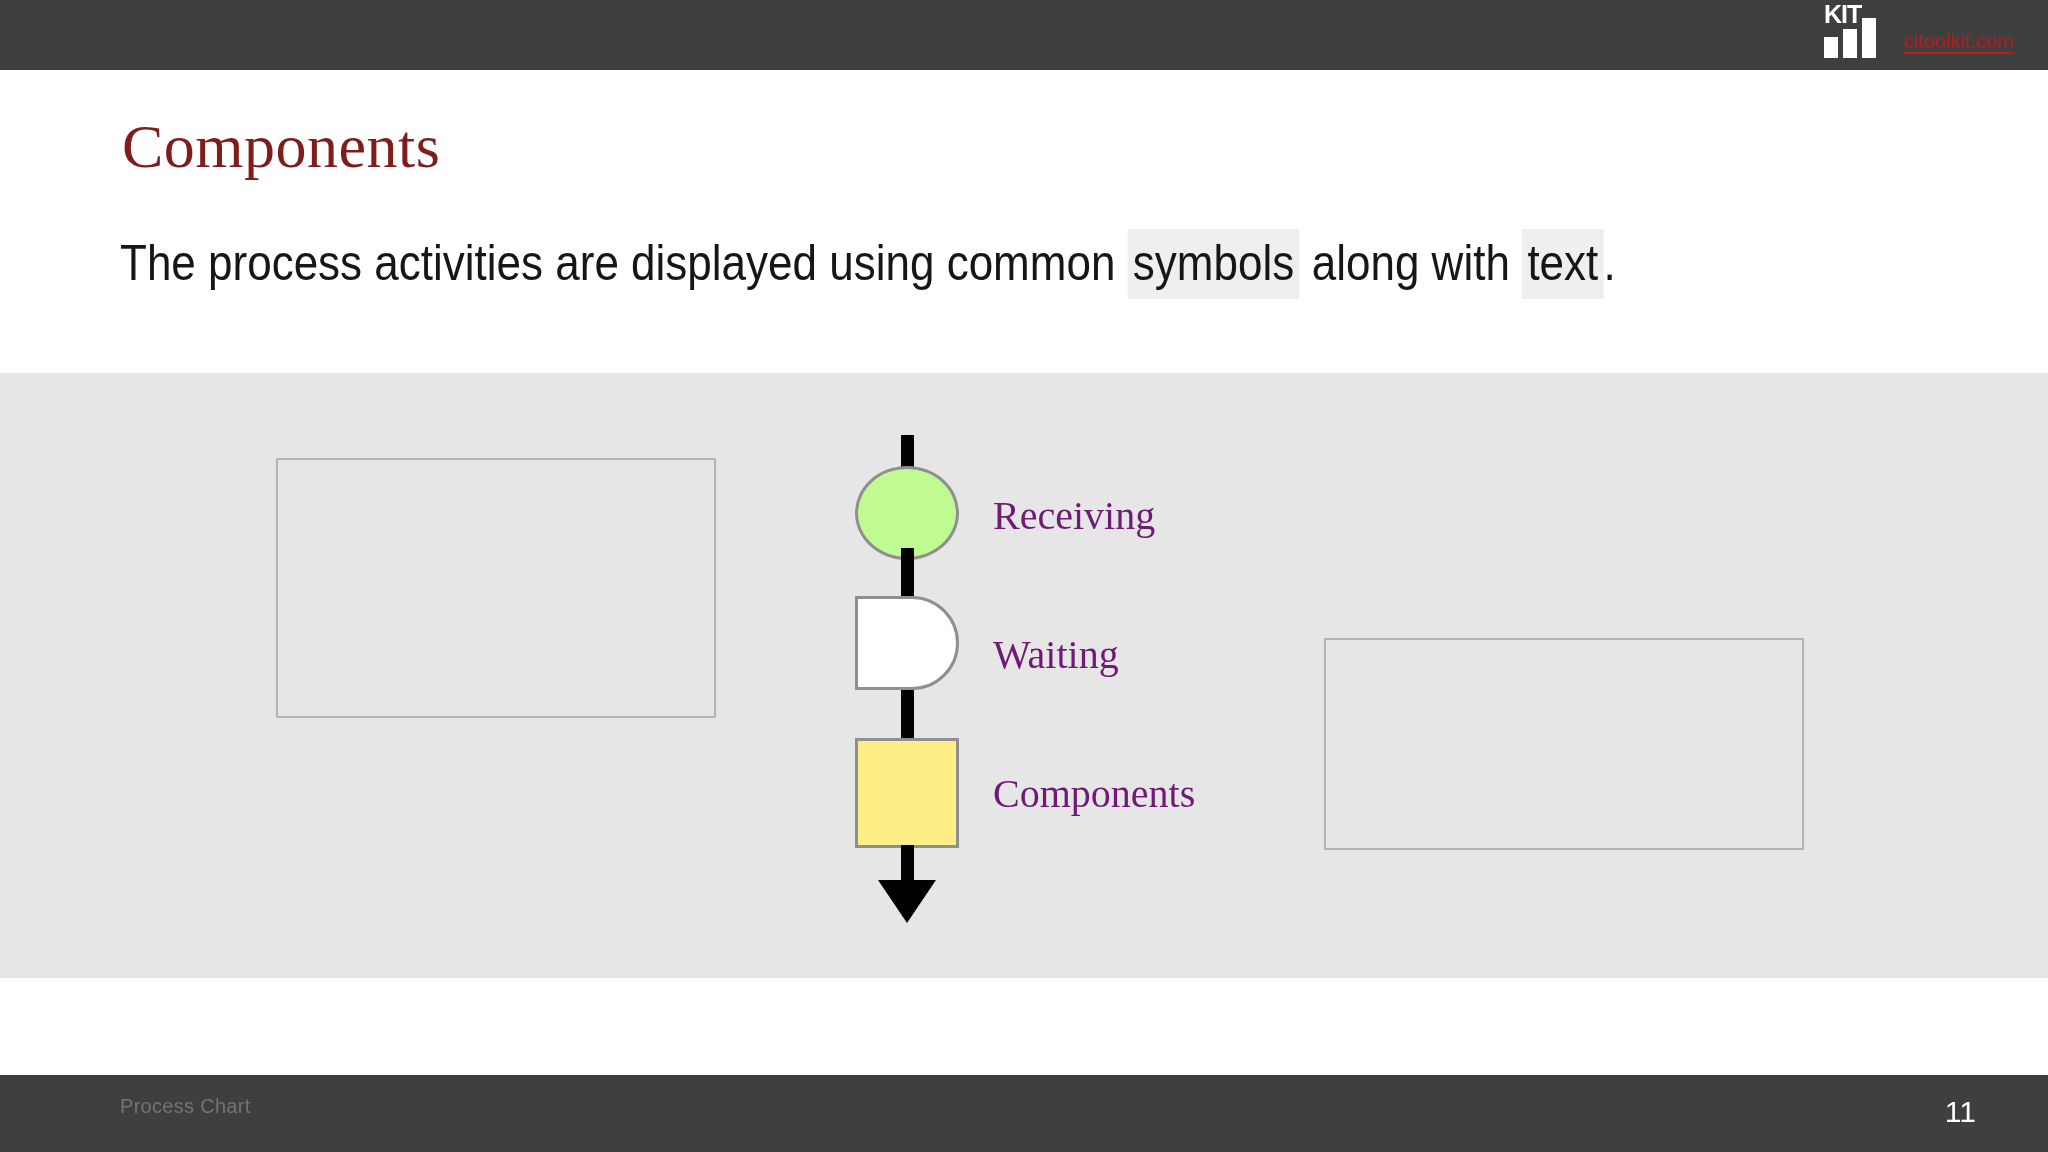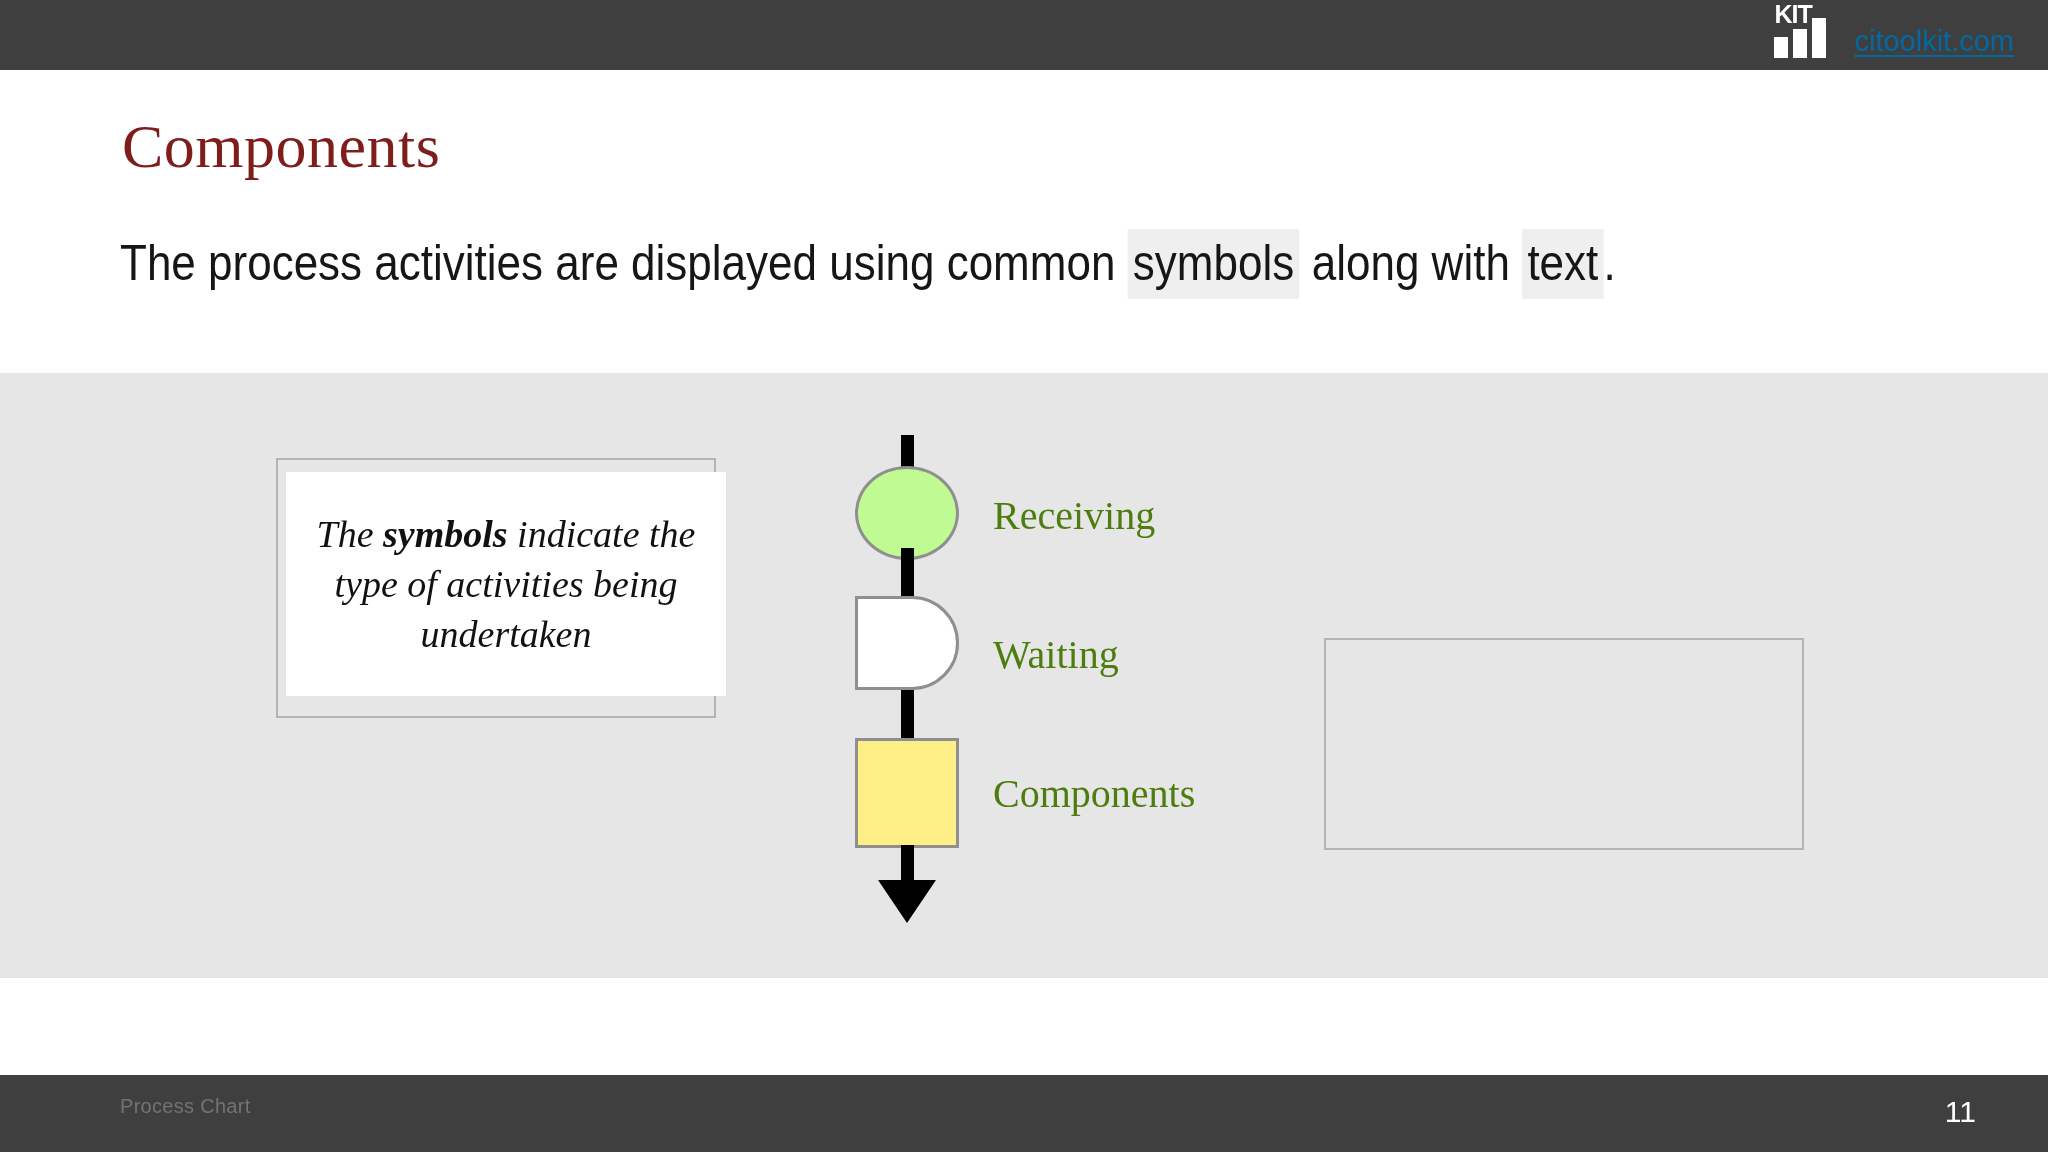--- a/index.html
+++ b/index.html
@@ -29,21 +29,21 @@
   }
   .brand-bars{
     position:absolute; left:0; bottom:2px;
     display:flex; align-items:flex-end; gap:5px; height:36px;
   }
   .brand-bars span{ display:block; background:#ffffff; width:14px; }
   .bar-1{ height:21px; }
   .bar-2{ height:29px; }
   .bar-3{ height:40px; }
   .brand-url{
-    color:#0369a1; font-size:29px; line-height:30px;
+    color:#b91c1c; font-size:20px; line-height:30px;
     text-decoration:underline; text-underline-offset:4px;
     font-family:"Liberation Sans", sans-serif;
     padding-bottom:4px;
   }
 
   
   .page-title{
     position:absolute; left:122px; top:110px;
     font-family:"Liberation Serif", serif;
     font-size:62px; color:#7f1d1d; letter-spacing:0.5px;
@@ -121,21 +121,21 @@
     border-radius:0 52px 52px 0;
   }
   #node-inspecting{
     left:855px; top:738px; width:104px; height:110px;
     background:#fdee86;
   }
 
   .node-label{
     position:absolute;
     font-family:"Liberation Serif", serif;
-    font-size:40px; color:#4d7c0f; line-height:44px;
+    font-size:40px; color:#701a75; line-height:44px;
     white-space:nowrap;
   }
   #label-receiving { left:993px; top:494px; }
   #label-waiting   { left:993px; top:633px; }
   #label-inspecting{ left:993px; top:772px; }
 
   
   .footer{
     position:absolute; left:0; top:1075px; width:2048px; height:77px;
     background:#3f3f3f;
@@ -170,23 +170,20 @@
 </div>
 
 <div class="page-title">Components</div>
 
 <div class="lead"><span>The process activities are displayed using common </span><span class="hl">symbols</span><span> along with </span><span class="hl">text</span><span>.</span></div>
 
 <div class="band"></div>
 
 <div class="callout" id="callout-left">
   <div class="frame"></div>
-  <div class="sheet">
-    <div class="ctext"><span>The </span><b>symbols</b><span> indicate the type of activities being undertaken</span></div>
-  </div>
 </div>
 
 <div class="callout" id="callout-right">
   <div class="frame"></div>
 </div>
 
 <div class="flow">
 
   <div class="connector" id="conn-top"></div>
 

